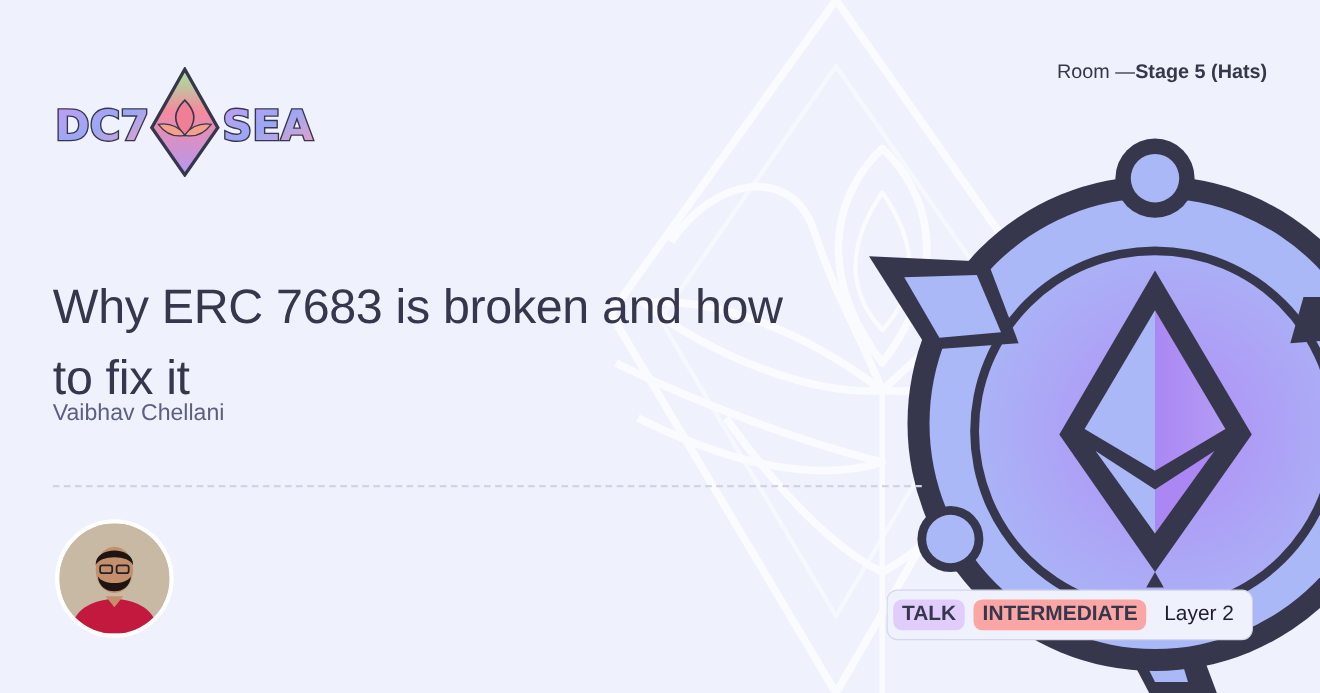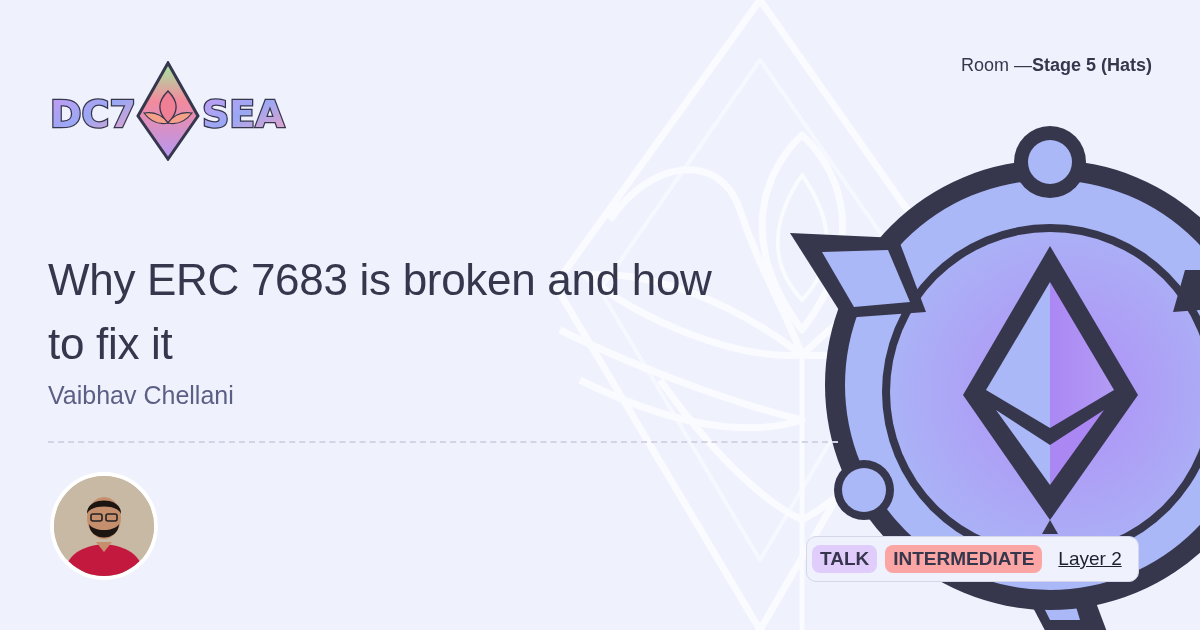--- a/index.html
+++ b/index.html
@@ -13,35 +13,35 @@
   .watermark { position: absolute; left: 540px; top: 0; width: 420px; height: 630px; }
   .badge-art { position: absolute; left: 780px; top: 120px; width: 420px; height: 510px; }
   .logo { position: absolute; left: 48px; top: 61px; width: 240px; height: 100px; }
   .meta { position: absolute; top: 50px; right: 48px; display: flex; gap: 48px; font-size: 18px; line-height: 30px; color: #36364c; }
   .meta-col { text-align: right; }
   .meta-col b { font-weight: 700; }
   .title {
     position: absolute; left: 48px; top: 213px; width: 680px;
     font-size: 44px; line-height: 64px; font-weight: 400; color: #36364c; letter-spacing: -0.3px; margin-top: 35px;
   }
-  .speaker { position: absolute; left: 48px; top: 381px; font-size: 25px; color: #5c5f84; }
+  .speaker { position: absolute; left: 48px; top: 364px; font-size: 21px; color: #5c5f84; }
   .divider { position: absolute; left: 48px; top: 441px; width: 790px; border-top: 2px dashed #d2d4e6; }
   .avatar {
     position: absolute; left: 50px; top: 472px; width: 108px; height: 108px; border-radius: 50%;
     background: #fff; padding: 4px;
   }
   .avatar-inner { width: 100%; height: 100%; border-radius: 50%; overflow: hidden; position: relative; background: #c9b9a4; }
   .tags {
     position: absolute; left: 806px; top: 536px; height: 46px; display: flex; align-items: center; gap: 8px;
     padding: 5px 8px 5px 5px; background: #eff1fd; border: 1px solid #d4d6ea; border-radius: 10px;
   }
   .tag { font-size: 19px; font-weight: 700; padding: 3px 8px; border-radius: 8px; color: #36364c; text-align: center; }
   .tag-talk { background: #e0cdfc; }
   .tag-level { background: #fca5a5; }
-  .tag-plain { font-size: 19px; font-weight: 400; color: #1e1e2e; padding: 6px 8px; text-decoration: underline; }
+  .tag-plain { font-size: 19px; font-weight: 400; color: #1e1e2e; padding: 6px 8px; }
 </style>
 </head>
 <body>
 
 <svg class="watermark" viewBox="0 0 420 630">
   <g fill="none" stroke="#fafbff" stroke-width="7" stroke-linejoin="round">
     <path d="M220 0 L15 285 L220 630 L420 285 Z"></path>
     <path d="M220 60 L60 290 L220 560 L380 290 Z" stroke-width="4" opacity="0.7"></path>
     <path d="M262 135 C300 170 330 240 262 330 C195 240 225 170 262 135 Z"></path>
     <path d="M262 175 C290 215 300 260 262 300 C225 260 235 215 262 175 Z" stroke-width="4"></path>

